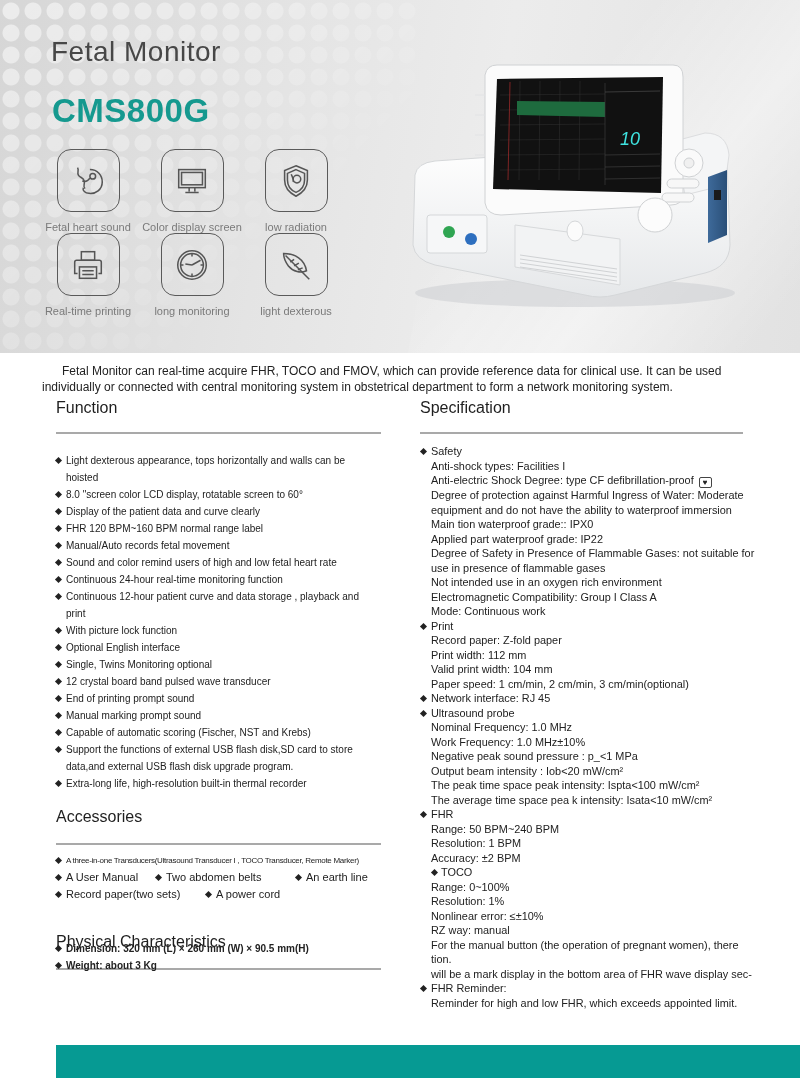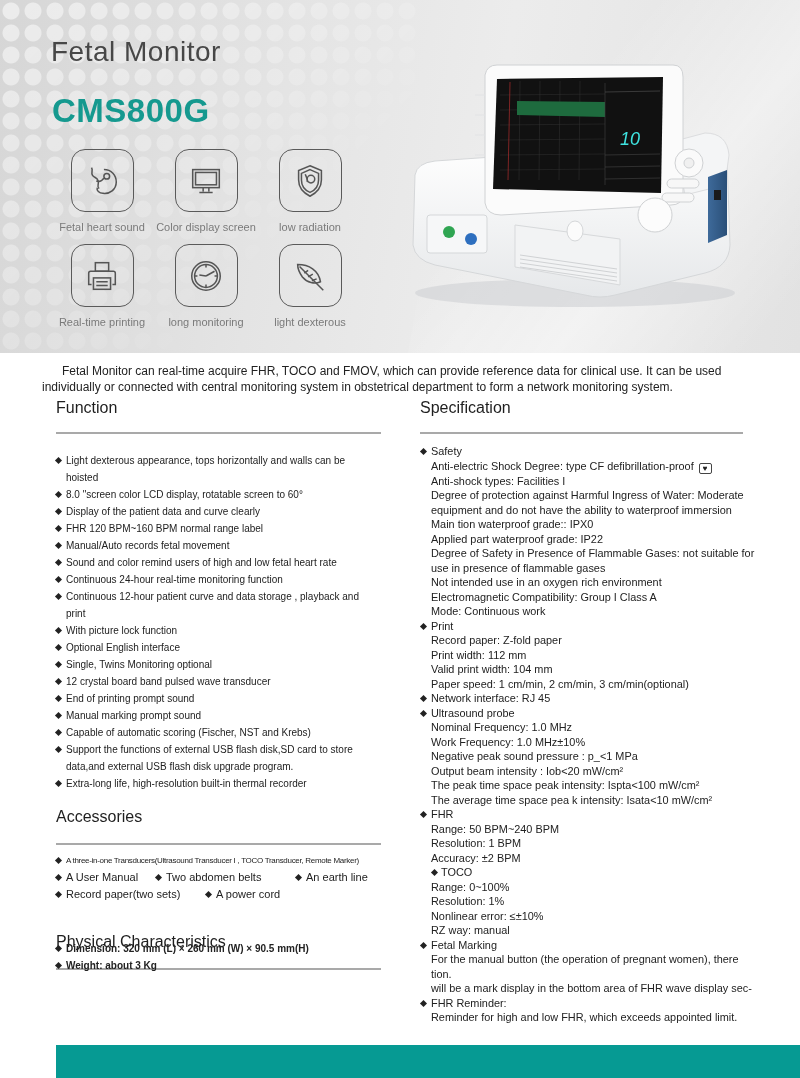--- a/index.html
+++ b/index.html
@@ -26,22 +26,22 @@
   }
   .title {
     position: absolute; left: 51px; top: 36px;
     font-size: 28px; font-weight: normal; color: #474747; letter-spacing: 0.5px;
   }
   .model {
     position: absolute; left: 52px; top: 92px;
     font-size: 33px; font-weight: bold; color: #15998f; letter-spacing: 0.5px;
   }
   .features {
-    position: absolute; left: 50px; top: 149px; width: 300px;
-    display: grid; grid-template-columns: 104px 104px 104px; row-gap: 11px;
+    position: absolute; left: 36px; top: 149px; width: 300px;
+    display: grid; grid-template-columns: 104px 104px 104px; 
   }
   .feature { display: flex; flex-direction: column; align-items: center; width: 104px; }
   .feature .box {
     width: 63px; height: 63px; border: 1.6px solid #5a5a5a; border-radius: 14px;
     display: flex; align-items: center; justify-content: center;
   }
   .feature .box svg { width: 38px; height: 38px; stroke: #555; fill: none; stroke-width: 1.6; }
   .feature .label {
     margin-top: 9px; font-size: 11px; color: #7a7a7a; white-space: nowrap;
   }
@@ -288,22 +288,22 @@
 <div class="rule" style="left:56px; top:968px; width:325px;"></div>
 <ul class="bullets phys-list">
   <li>Dimension: 320 mm (L) × 260 mm (W) ×  90.5 mm(H)</li>
   <li>Weight: about 3 Kg</li>
 </ul>
 
 <h2 class="sec-title" style="left:420px; top:399px;">Specification</h2>
 <div class="rule" style="left:420px; top:432px; width:323px;"></div>
 <div class="spec">
   <div class="grp">Safety</div>
+  <div class="line">Anti-shock types: Facilities I</div>
   <div class="line"><span>Anti-electric Shock Degree: type CF defibrillation-proof</span><span class="cf-icon">♥</span></div>
-  <div class="line">Anti-shock types: Facilities I</div>
   <div class="line">Degree of protection against Harmful Ingress of Water: Moderate</div>
   <div class="line">equipment and do not have the ability to waterproof immersion</div>
   <div class="line">Main tion waterproof grade:: IPX0</div>
   <div class="line">Applied part waterproof grade: IP22</div>
   <div class="line">Degree of Safety in Presence of Flammable Gases: not suitable for</div>
   <div class="line">use in presence of flammable gases</div>
   <div class="line">Not intended use in an oxygen rich environment</div>
   <div class="line">Electromagnetic Compatibility: Group  I  Class A</div>
   <div class="line">Mode: Continuous work</div>
 
@@ -327,21 +327,20 @@
   <div class="line">Range: 50 BPM~240 BPM</div>
   <div class="line">Resolution: 1 BPM</div>
   <div class="line">Accuracy: ±2 BPM</div>
 
   <div class="subgrp">TOCO</div>
   <div class="line">Range: 0~100%</div>
   <div class="line">Resolution: 1%</div>
   <div class="line">Nonlinear error: ≤±10%</div>
   <div class="line">RZ way: manual</div>
 
-  <div class="grp">Fetal Marking</div>
   <div class="line">For the manual button (the operation of pregnant women), there</div>
   <div class="line">tion.</div>
   <div class="line">will be a mark display in the bottom area of FHR wave display sec-</div>
 
   <div class="grp">FHR Reminder:</div>
   <div class="line">Reminder for high and low FHR, which exceeds appointed limit.</div>
 </div>
 
 <div class="footer-bar"></div>
 

